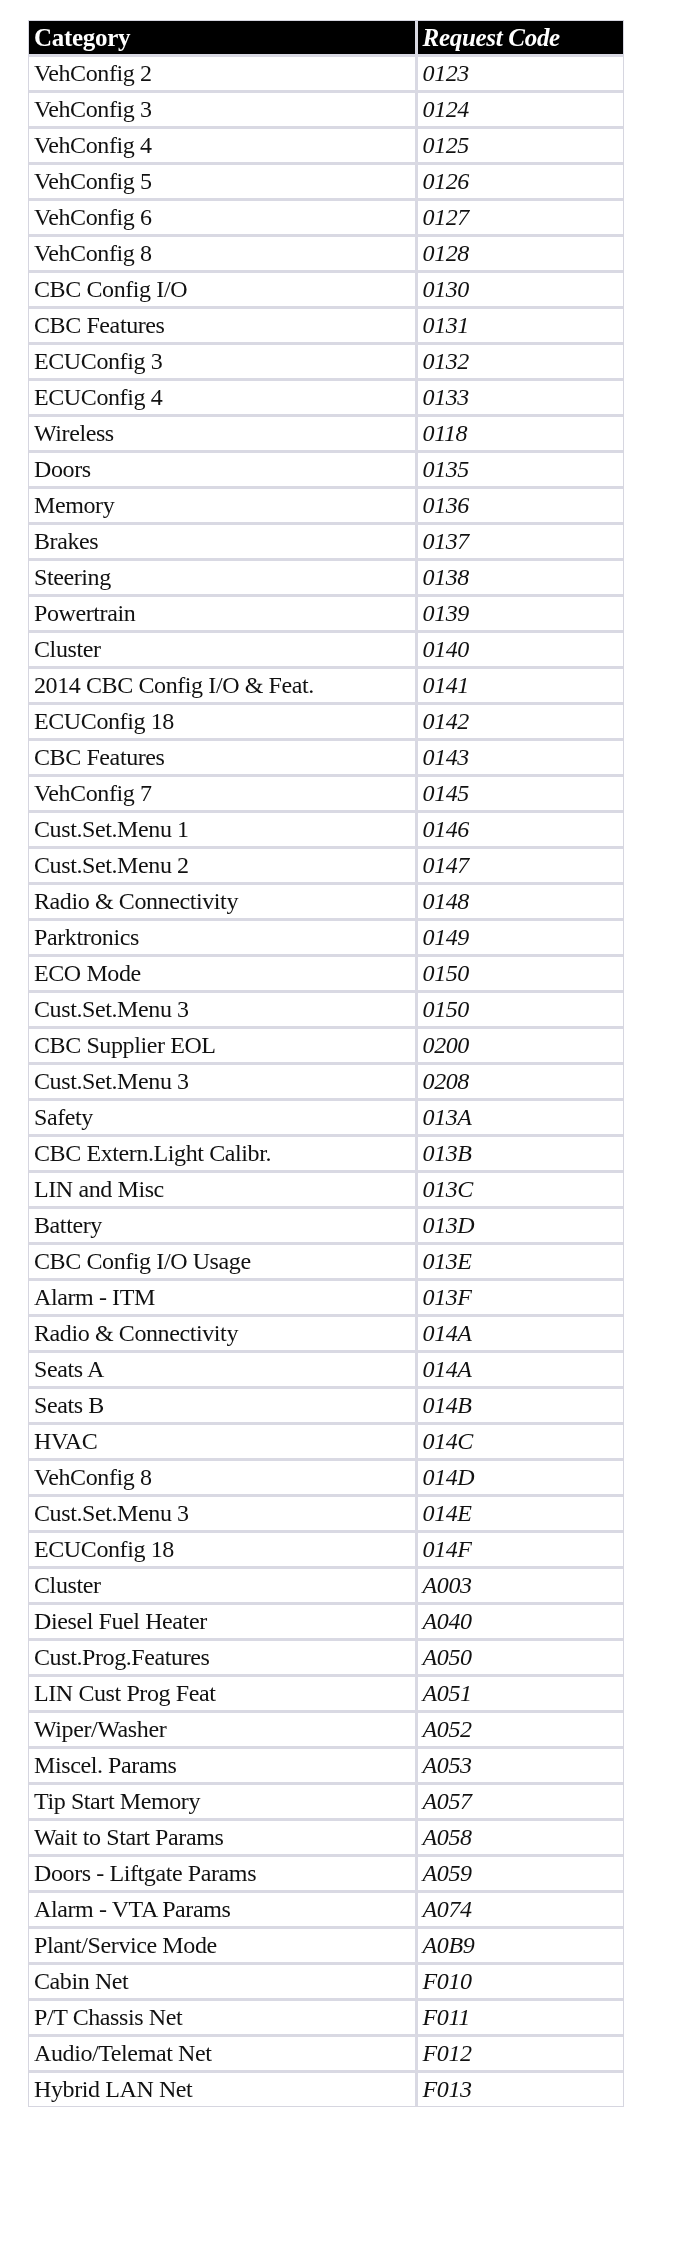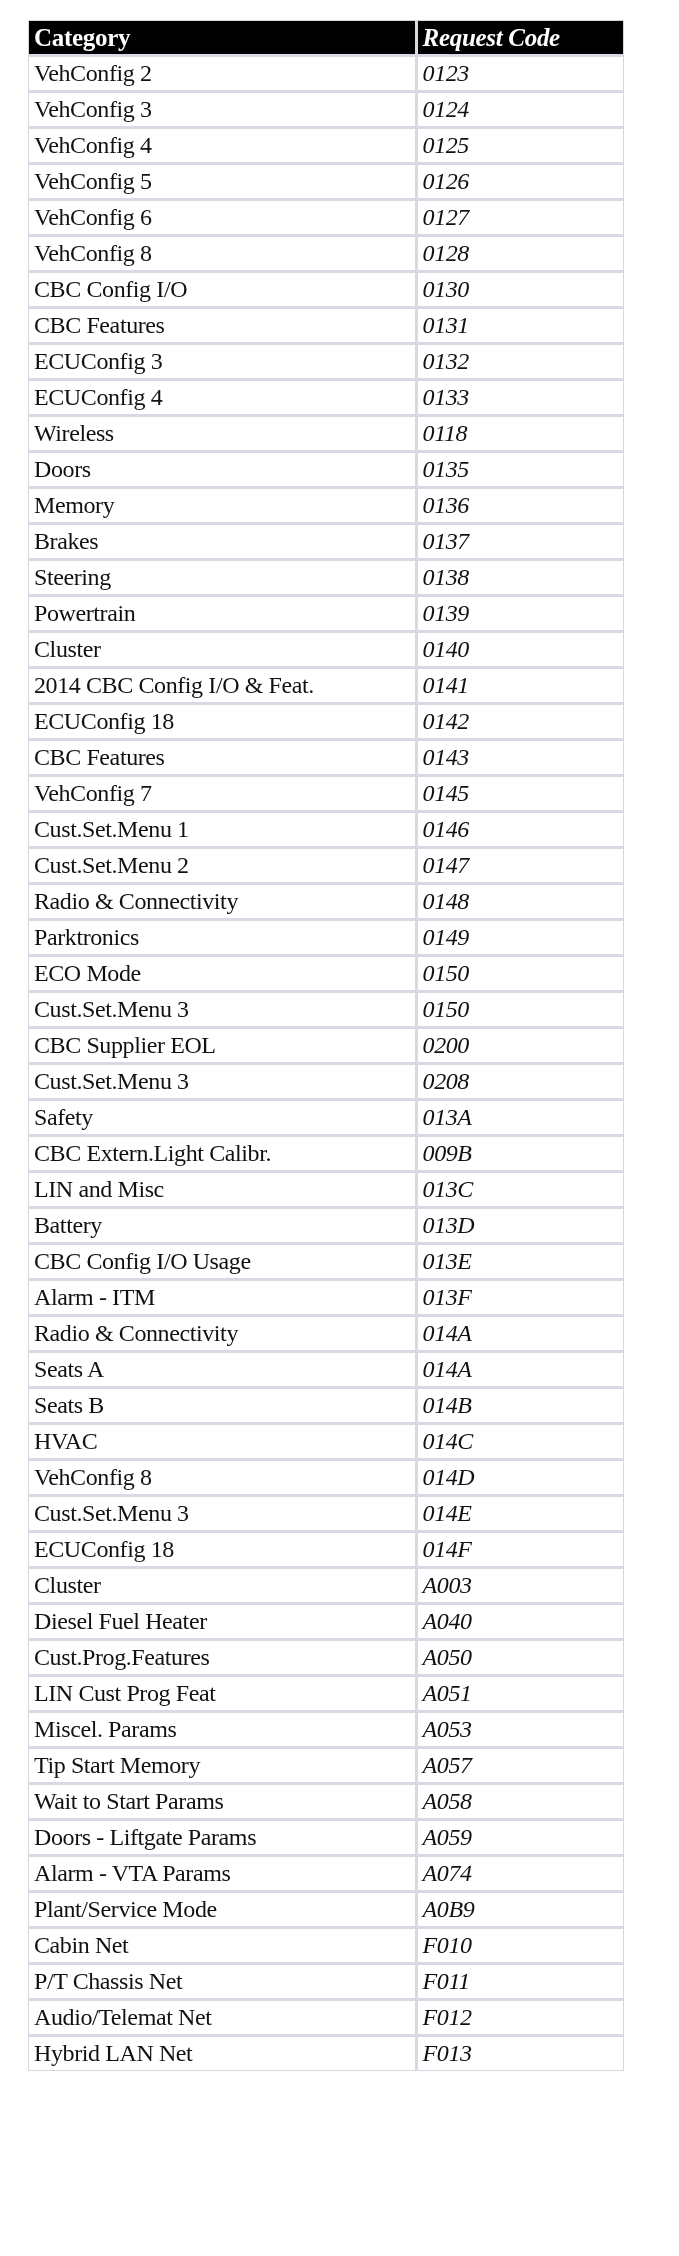--- a/index.html
+++ b/index.html
@@ -163,21 +163,21 @@
       <tr>
         <td class="c1">Cust.Set.Menu 3</td>
         <td class="c2">0208</td>
       </tr>
       <tr>
         <td class="c1">Safety</td>
         <td class="c2">013A</td>
       </tr>
       <tr>
         <td class="c1">CBC Extern.Light Calibr.</td>
-        <td class="c2">009B</td>
+        <td class="c2">013B</td>
       </tr>
       <tr>
         <td class="c1">LIN and Misc</td>
         <td class="c2">013C</td>
       </tr>
       <tr>
         <td class="c1">Battery</td>
         <td class="c2">013D</td>
       </tr>
       <tr>
@@ -224,20 +224,24 @@
         <td class="c1">Diesel Fuel Heater</td>
         <td class="c2">A040</td>
       </tr>
       <tr>
         <td class="c1">Cust.Prog.Features</td>
         <td class="c2">A050</td>
       </tr>
       <tr>
         <td class="c1">LIN Cust Prog Feat</td>
         <td class="c2">A051</td>
+      </tr>
+      <tr>
+        <td class="c1">Wiper/Washer</td>
+        <td class="c2">A052</td>
       </tr>
       <tr>
         <td class="c1">Miscel. Params</td>
         <td class="c2">A053</td>
       </tr>
       <tr>
         <td class="c1">Tip Start Memory</td>
         <td class="c2">A057</td>
       </tr>
       <tr>

